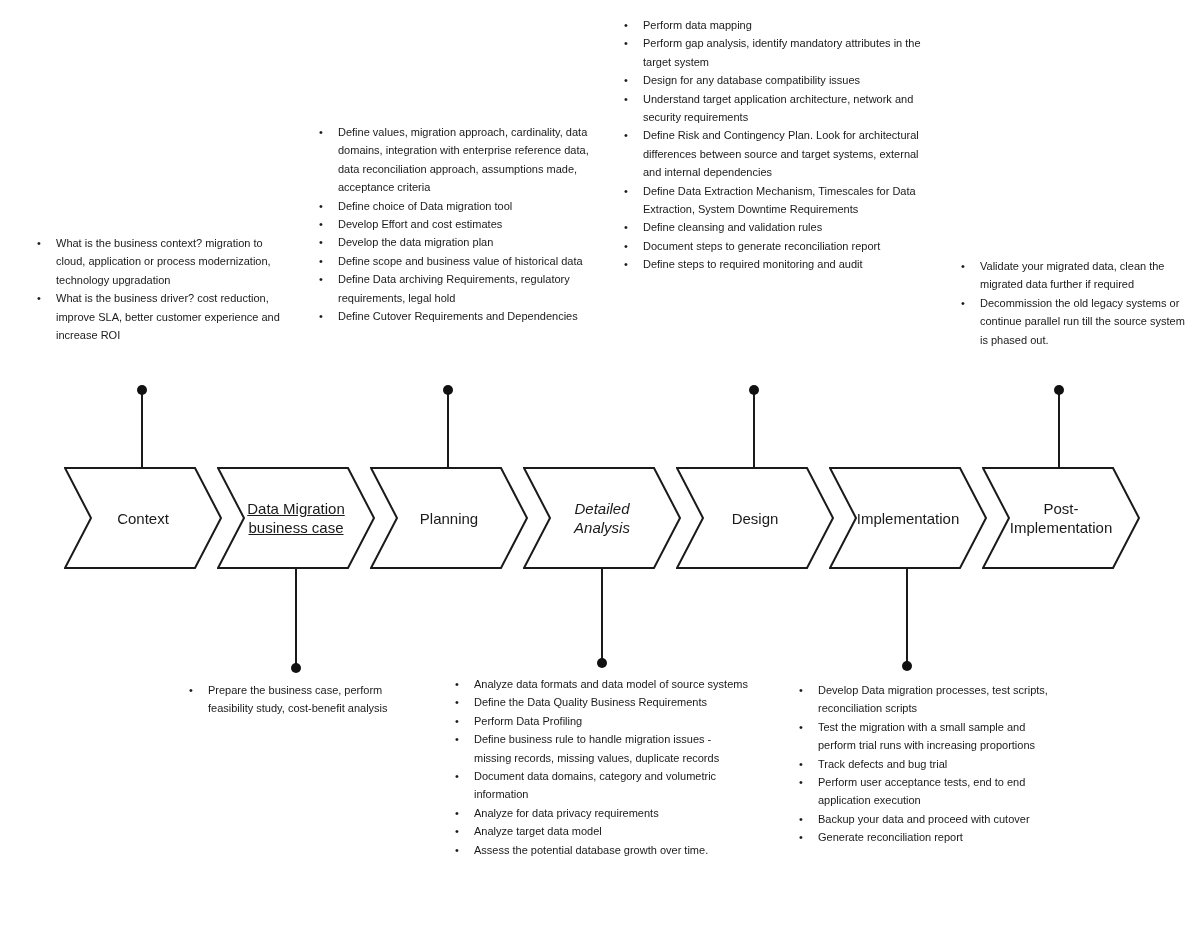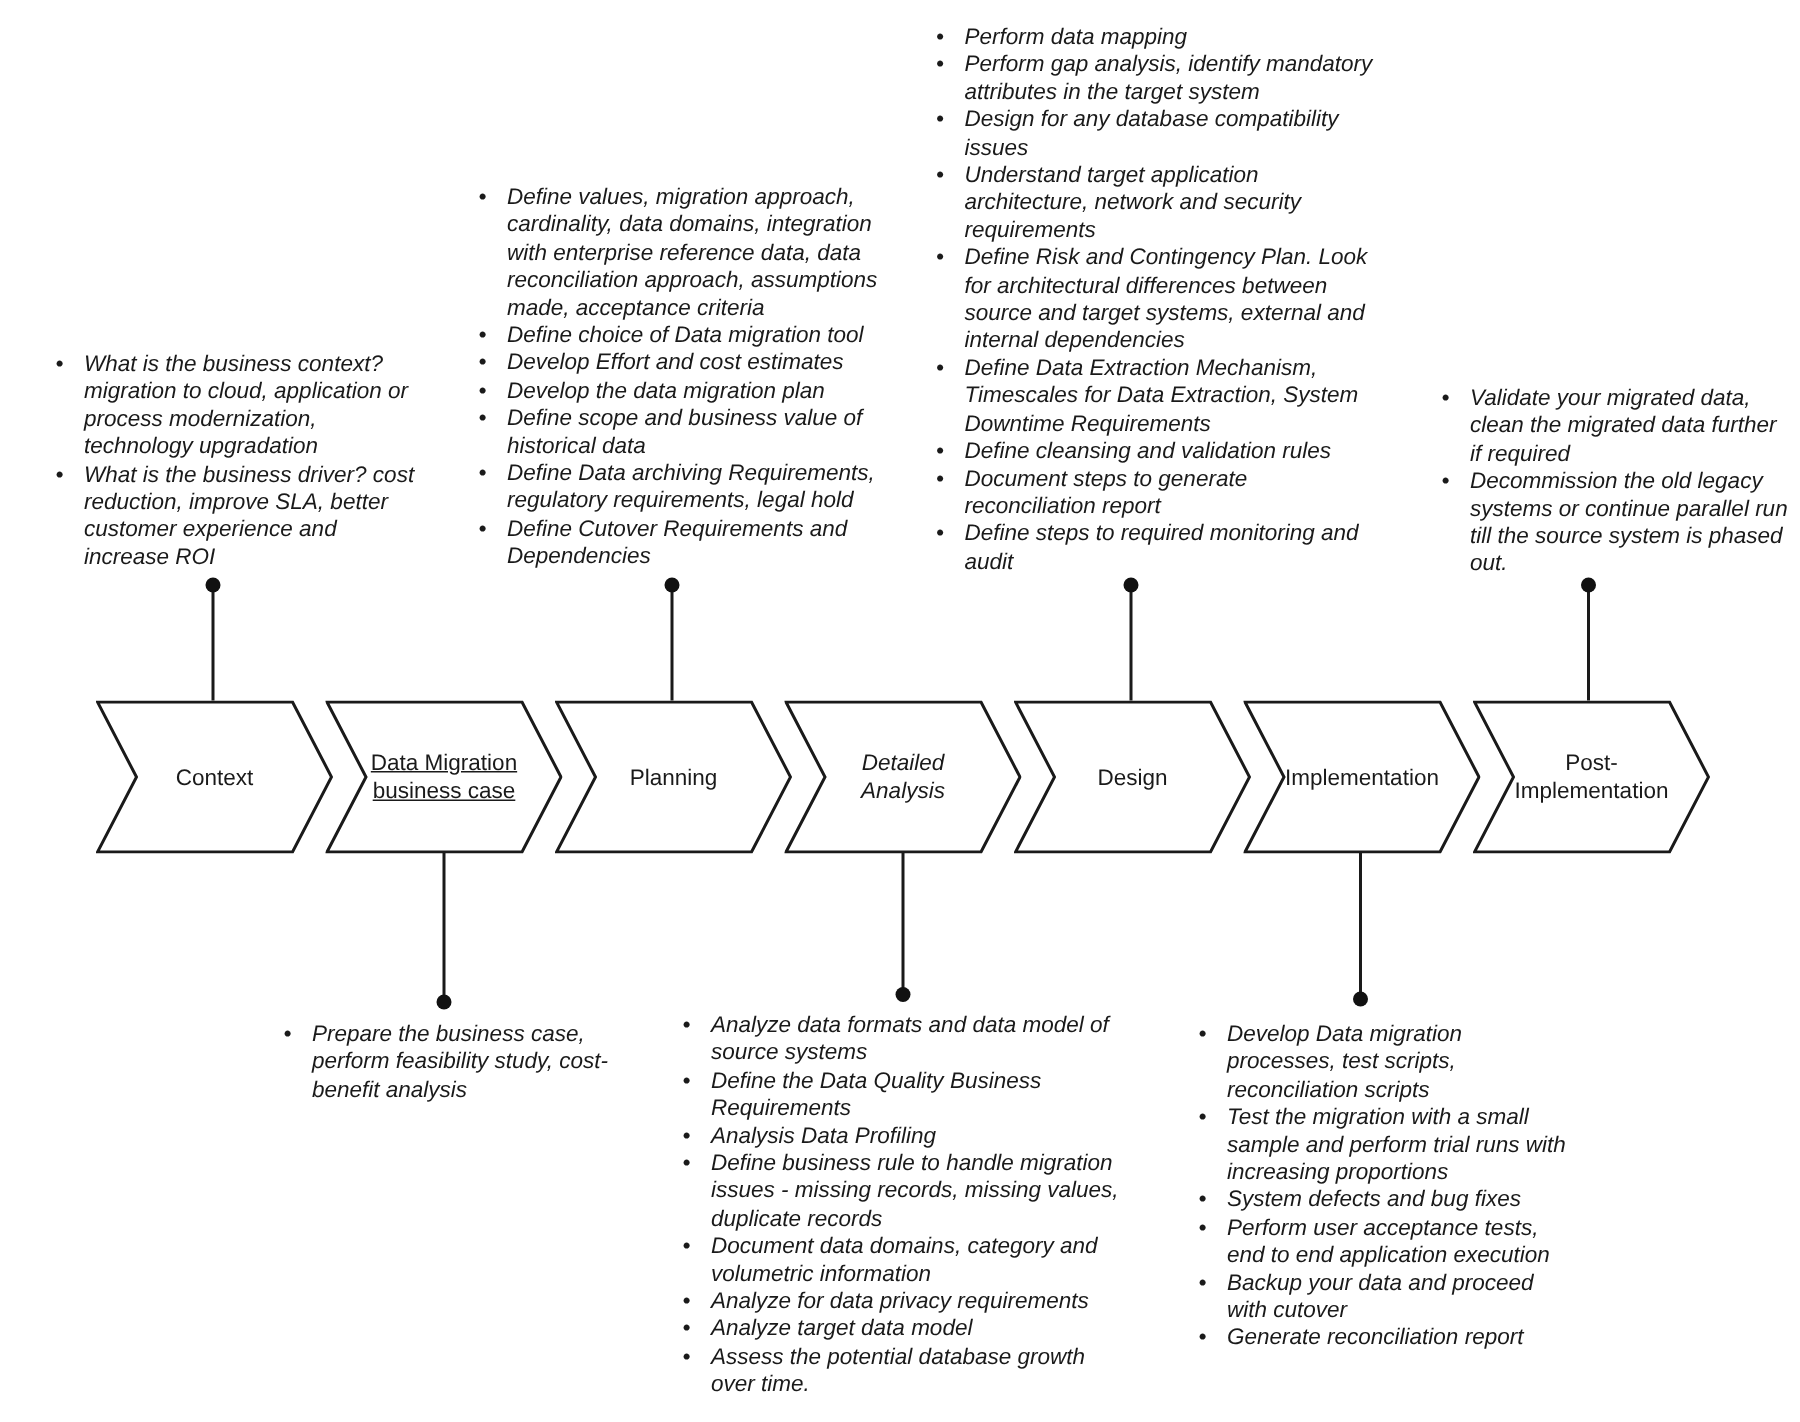--- a/index.html
+++ b/index.html
@@ -1,21 +1,21 @@
 <!DOCTYPE html>
 <html><head>
 <meta charset="utf-8">
 <style>
   html,body{margin:0;padding:0;background:#ffffff;}
   #canvas{
     position:relative;width:1200px;height:948px;background:#ffffff;
     font-family:"Liberation Sans","DejaVu Sans",sans-serif;
     color:#1a1a1a;overflow:hidden;
   }
-  .callout{position:absolute;font-size:15px;line-height:18.4px;font-style:italic;}
+  .callout{position:absolute;font-size:11px;line-height:18.4px;}
   .callout ul{margin:0;padding:0;list-style:none;}
   .callout li{position:relative;padding-left:26px;}
   .callout li::before{content:"\2022";position:absolute;left:7px;top:0;}
   .chevron{position:absolute;top:467px;width:158px;height:102px;}
   .chevron svg{position:absolute;left:0;top:0;}
   .chevron .lbl{
     position:absolute;left:10px;top:0;width:138px;height:102px;
     display:flex;align-items:center;justify-content:center;text-align:center;
     font-size:15px;line-height:19px;
   }
@@ -70,34 +70,34 @@
   <div class="callout" style="left:182px;top:681px;width:238px;">
     <ul>
         <li>Prepare the business case, perform feasibility study, cost-benefit analysis</li>
       </ul>
   </div>
 
   <div class="callout" style="left:448px;top:675px;width:300px;">
     <ul>
         <li>Analyze data formats and data model of source systems</li>
         <li>Define the Data Quality Business Requirements</li>
-        <li>Analysis Data Profiling</li>
+        <li>Perform Data Profiling</li>
         <li>Define business rule to handle migration issues - missing records, missing values, duplicate records</li>
         <li>Document data domains, category and volumetric information</li>
         <li>Analyze for data privacy requirements</li>
         <li>Analyze target data model</li>
         <li>Assess the potential database growth over time.</li>
       </ul>
   </div>
 
   <div class="callout" style="left:792px;top:681px;width:256px;">
     <ul>
         <li>Develop Data migration processes, test scripts, reconciliation scripts</li>
         <li>Test the migration with a small sample and perform trial runs with increasing proportions</li>
-        <li>System defects and bug fixes</li>
+        <li>Track defects and bug trial</li>
         <li>Perform user acceptance tests, end to end application execution</li>
         <li>Backup your data and proceed with cutover</li>
         <li>Generate reconciliation report</li>
       </ul>
   </div>
 
   <div class="connector" style="left:141px;top:390px;height:77px;"></div>
   <div class="dot" style="left:137px;top:385px;"></div>
 
   <div class="connector" style="left:447px;top:390px;height:77px;"></div>

